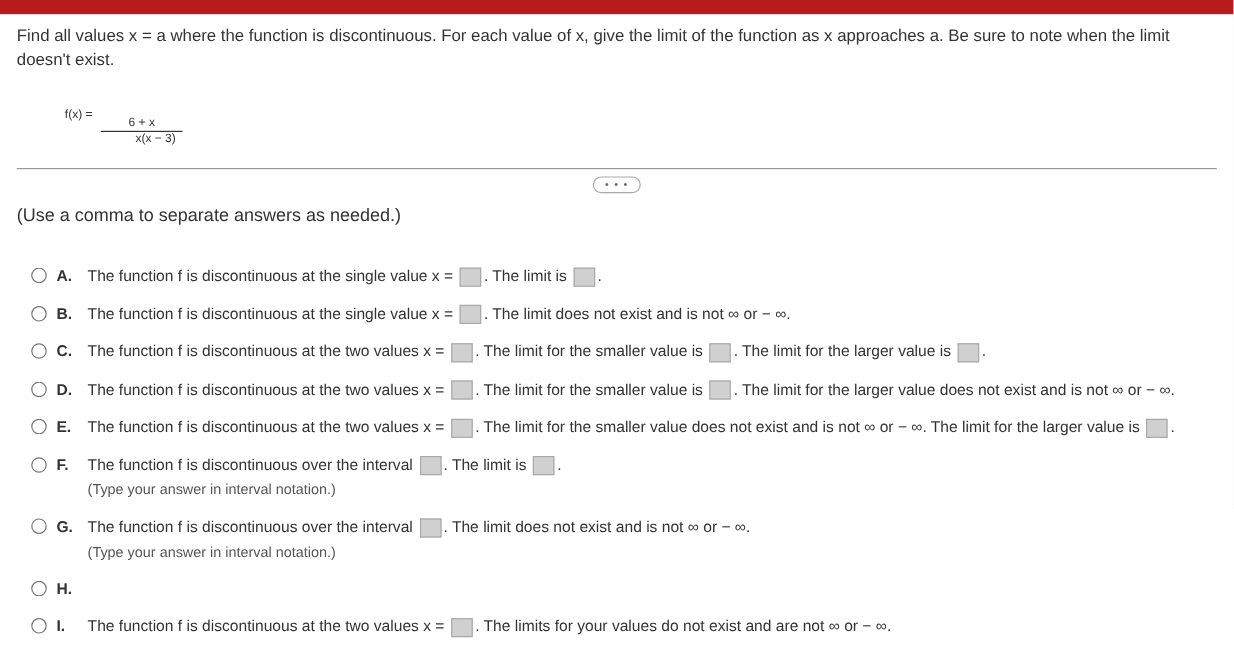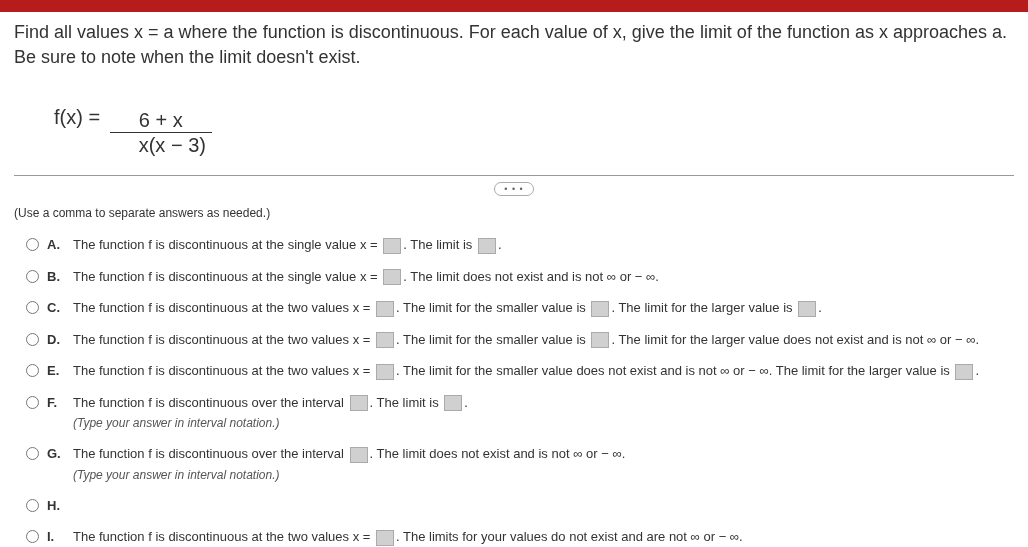--- a/index.html
+++ b/index.html
@@ -19,28 +19,28 @@
     .header-bar {
       background: #b71c1c;
       height: 12px;
       width: 100%;
     }
     .content {
       background: #fff;
       padding: 8px 14px 14px 14px;
     }
     .question-text {
-      font-size: 18px;
+      font-size: 14px;
       color: #333;
       margin-bottom: 10px;
       line-height: 1.4;
     }
     .formula {
       margin: 8px 0 18px 40px;
-      font-size: 20px;
+      font-size: 10px;
     }
     .frac {
       display: inline-block;
       vertical-align: middle;
       text-align: center;
       margin-left: 4px;
     }
     .frac .num {
       border-bottom: 1px solid #333;
       padding: 0 6px;
@@ -70,23 +70,23 @@
       color: #666;
       letter-spacing: 1px;
       background: #fff;
     }
     .instructions {
       font-size: 13px;
       color: #333;
       margin-bottom: 3px;
     }
     .sub-instructions {
-      font-size: 12px;
-      color: #333;
-      margin-bottom: 9px;
+      font-size: 15px;
+      color: #333;
+      margin-bottom: 26px;
     }
     .choice-row {
       display: flex;
       align-items: flex-start;
       padding: 6px 0 6px 12px;
       font-size: 13px;
       line-height: 1.5;
     }
     .choice-row input[type="radio"] {
       margin-top: 3px;
@@ -108,21 +108,20 @@
       height: 16px;
       background: #d0d0d0;
       border: 1px solid #aaa;
       vertical-align: middle;
       margin: 0 2px;
     }
     .hint {
       font-size: 12px;
       color: #555;
       margin-top: 2px;
-      font-style: italic;
     }
   </style>
 </head>
 <body>
 
 <div class="header-bar"></div>
 
 <div class="content">
 
   <div class="question-text">Find all values x = a where the function is discontinuous. For each value of x, give the limit of the function as x approaches a. Be sure to note when the limit doesn't exist.</div>

